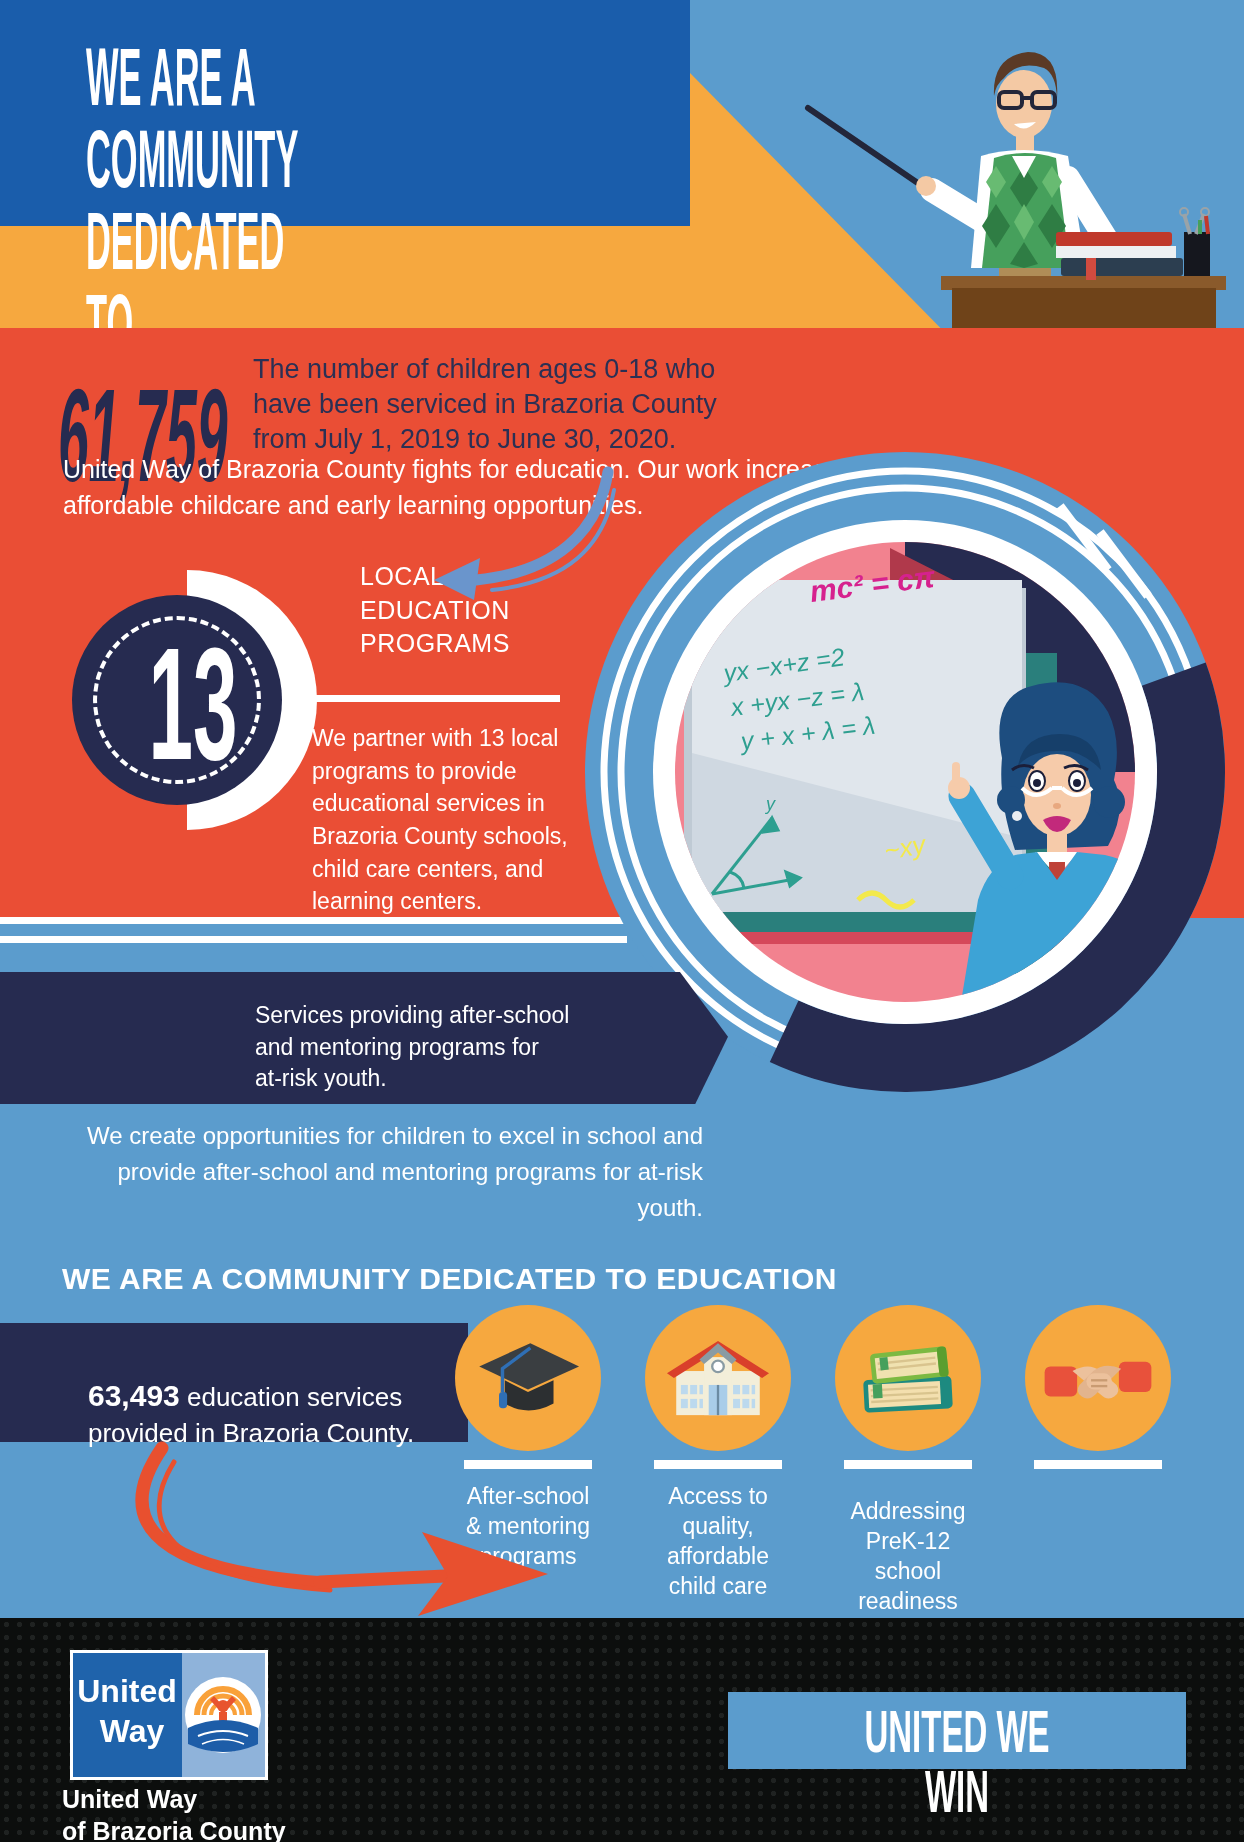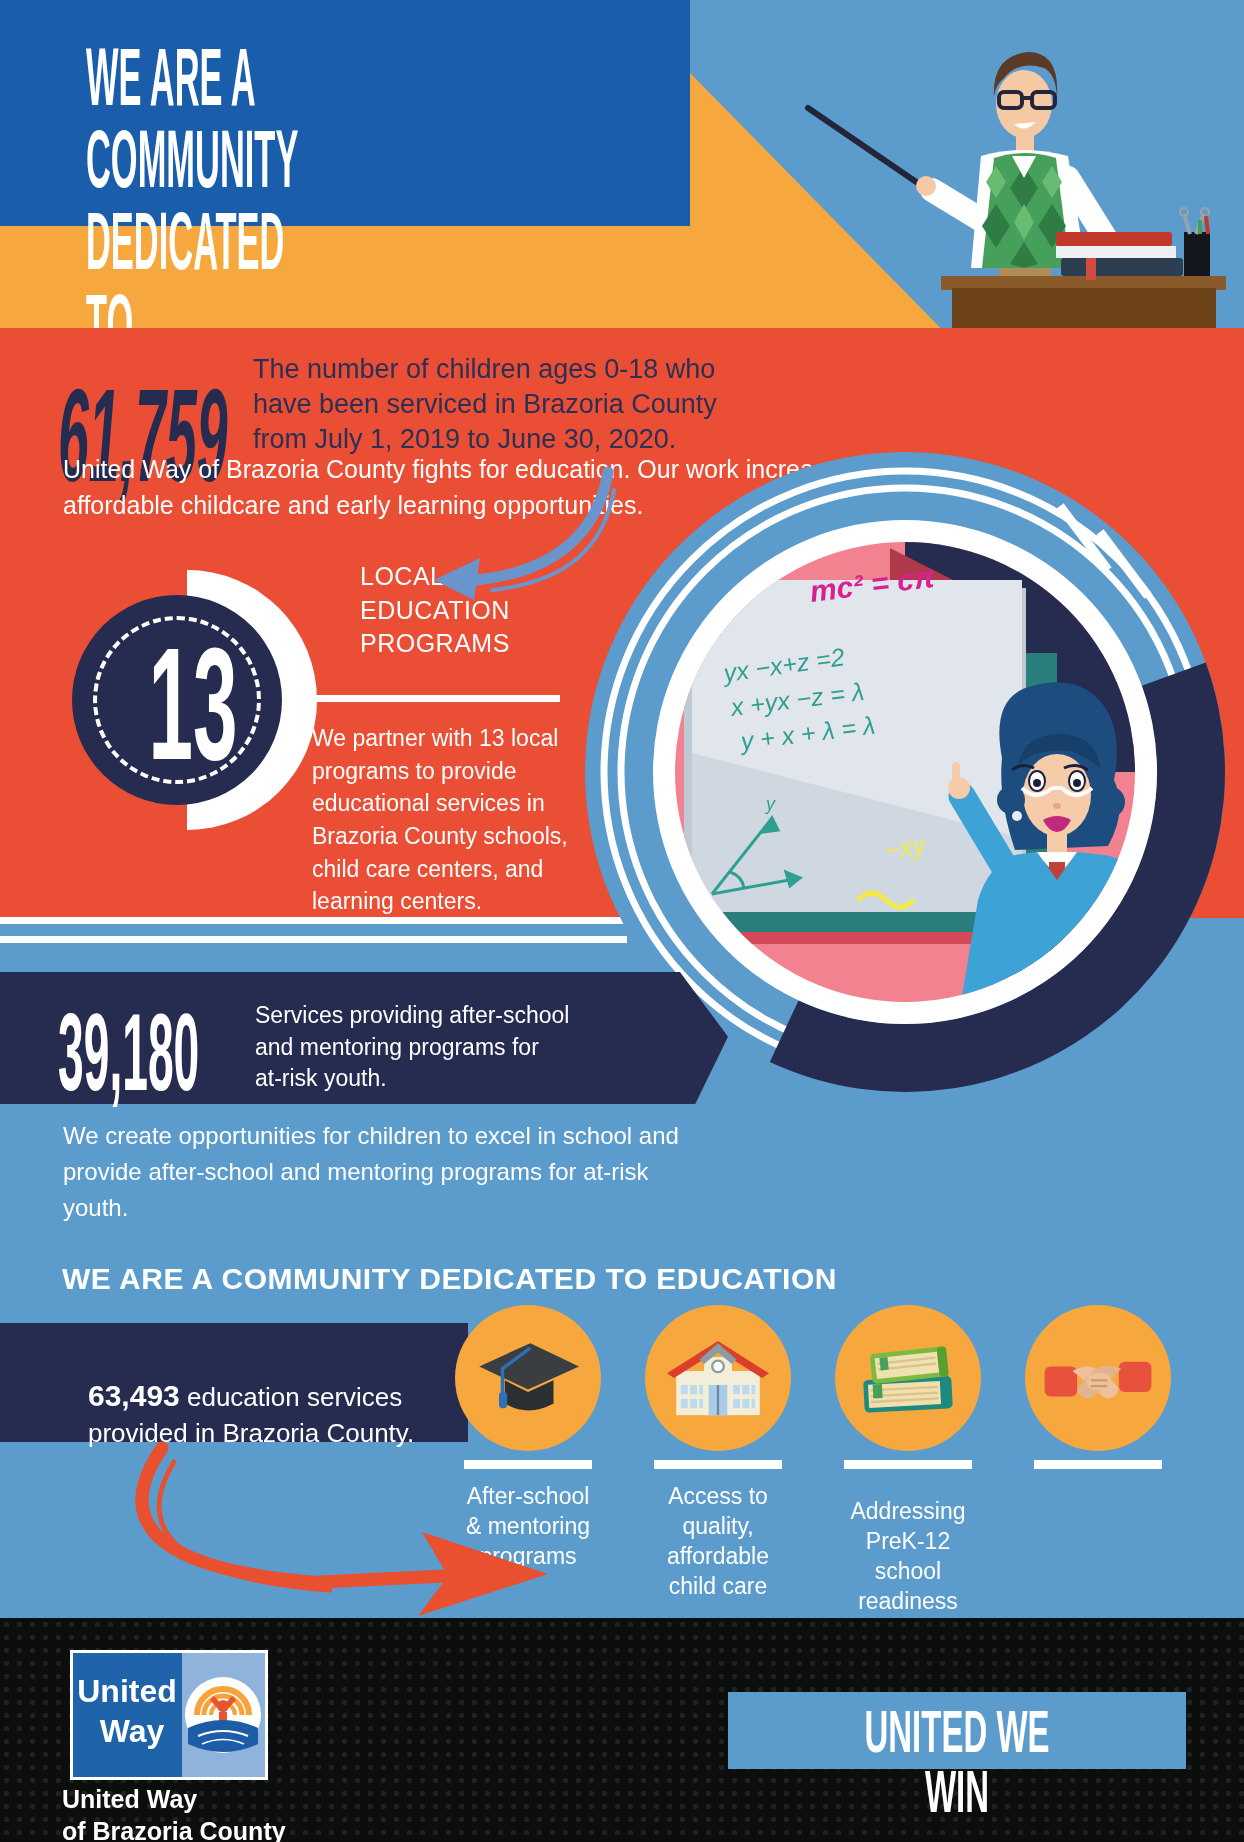--- a/index.html
+++ b/index.html
@@ -33,21 +33,21 @@
   .prog-body{left:312px;top:722px;width:270px;font-size:23px;line-height:1.42;color:#fff;}
   .line-a{left:0;top:917px;width:627px;height:7px;z-index:2;}
   .line-b{left:0;top:936px;width:627px;height:7px;z-index:2;}
   
   .bg-blue{left:0;top:918px;width:1244px;height:700px;background:#5b9ccd;}
   .board-svg{left:560px;top:448px;width:684px;height:652px;z-index:3;}
   .banner2{left:0;top:972px;width:728px;height:132px;background:#262b50;z-index:4;
       clip-path:polygon(0 0,93.4% 0,100% 49%,95.5% 100%,0 100%);}
   .stat2-num{left:58px;top:988px;font-size:110px;color:#fff;z-index:5;}
   .stat2-desc{left:255px;top:1000px;width:370px;font-size:23px;line-height:1.38;color:#fff;z-index:5;}
-  .body2{left:63px;top:1118px;width:640px;font-size:24px;line-height:1.5;color:#fff;}
+  .body2{left:63px;top:1118px;width:640px;font-size:24px;line-height:1.5;color:#fff;text-align:right;}
   .heading2{left:62px;top:1262px;font-size:30px;font-weight:700;color:#fff;letter-spacing:.5px;}
   .band3{left:0;top:1323px;width:468px;height:119px;background:#262b50;}
   .stat3-text{left:88px;top:1342px;width:360px;font-size:26px;line-height:1.32;color:#fff;}
   .stat3-text b{font-size:30px;}
   .cat-circle{width:146px;height:146px;border-radius:50%;background:#f6a83f;top:1305px;z-index:2;}
   .cat-bar{width:128px;height:9px;background:#fff;top:1460px;}
   .cat-label{width:200px;top:1482px;text-align:center;font-size:23px;line-height:1.3;color:#fff;}
   .arrow-svg{z-index:3;}
   
   .bg-footer{left:0;top:1618px;width:1244px;height:224px;background:#0c0e0d;}
@@ -225,23 +225,20 @@
       <circle cx="399" cy="340" r="11" fill="#f6cbaa"></circle>
       <rect x="392" y="314" width="8" height="22" rx="4" fill="#f6cbaa"></rect>
       <rect x="466" y="552" width="96" height="74" rx="6" fill="#1e8183" transform="rotate(-8 514 589)"></rect>
       <rect x="456" y="566" width="100" height="64" rx="5" fill="#ef7a1f" transform="rotate(-8 506 598)"></rect>
       <rect x="488" y="582" width="48" height="30" rx="3" fill="#f7f3ec" transform="rotate(-8 512 597)"></rect>
       <ellipse cx="470" cy="624" rx="16" ry="12" fill="#f6cbaa"></ellipse>
     </g>
   </svg>
 
   <div class="abs banner2"></div>
-  <div class="abs stat2-num">
-    <span class="cond" style="transform-origin:0 0;">39,180</span>
-  </div>
   <div class="abs stat2-desc pre">Services providing after-school
 and mentoring programs for
 at-risk youth.</div>
 
   <div class="abs body2">We create opportunities for children to excel in school and provide after-school and mentoring programs for at-risk youth.</div>
   <div class="abs heading2">WE ARE A COMMUNITY DEDICATED TO EDUCATION</div>
 
   <div class="abs band3"></div>
   <div class="abs stat3-text pre">
     <b>63,493</b><span> education services

